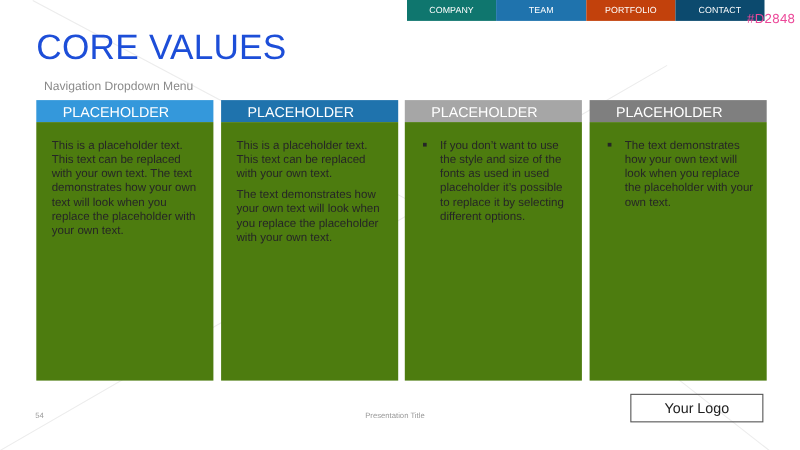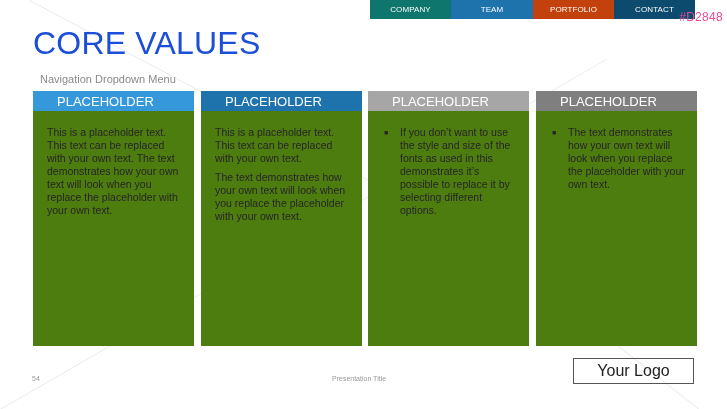--- a/index.html
+++ b/index.html
@@ -41,21 +41,21 @@
     box-sizing: border-box; font-size: 10.5px; line-height: 13px; color: #262626;
   }
   .col-body p { margin: 0 0 6px 0; }
   .bullet { display: flex; }
   .bullet-mark { width: 16px; flex: 0 0 16px; font-size: 7px; line-height: 13px; padding-left: 2px; }
   .footer-num { position: absolute; left: 32px; top: 375px; font-size: 7px; color: #999; }
   .footer-title { position: absolute; left: 332px; top: 375px; font-size: 7px; color: #999; }
   .logo {
     position: absolute; left: 573px; top: 358px; width: 121px; height: 26px;
     border: 1px solid #555; box-sizing: border-box; text-align: center;
-    line-height: 24px; font-size: 16px; color: #222;
+    line-height: 24px; font-size: 13px; color: #222;
   }
 </style>
 </head>
 <body>
 
 <div class="watermark-line" style="left:30px;top:0px;width:520px;transform:rotate(28deg);"></div>
 <div class="watermark-line" style="left:0px;top:409px;width:700px;transform:rotate(-30deg);"></div>
 <div class="watermark-line" style="left:560px;top:300px;width:200px;transform:rotate(38deg);"></div>
 
 <nav class="nav">
@@ -83,21 +83,21 @@
     <p>This is a placeholder text. This text can be replaced with your own text.</p>
     <p>The text demonstrates how your own text will look when you replace the placeholder with your own text.</p>
   </div>
 </div>
 
 <div class="col" style="left:368px;">
   <div class="col-head" style="background:#a6a6a6;">PLACEHOLDER</div>
   <div class="col-body">
     <div class="bullet">
       <span class="bullet-mark">■</span>
-      <span>If you don’t want to use the style and size of the fonts as used in this demonstrates it’s possible to replace it by selecting different options.</span>
+      <span>If you don’t want to use the style and size of the fonts as used in used placeholder it’s possible to replace it by selecting different options.</span>
     </div>
   </div>
 </div>
 
 <div class="col" style="left:536px;">
   <div class="col-head" style="background:#7f7f7f;">PLACEHOLDER</div>
   <div class="col-body">
     <div class="bullet">
       <span class="bullet-mark">■</span>
       <span>The text demonstrates how your own text will look when you replace the placeholder with your own text.</span>

